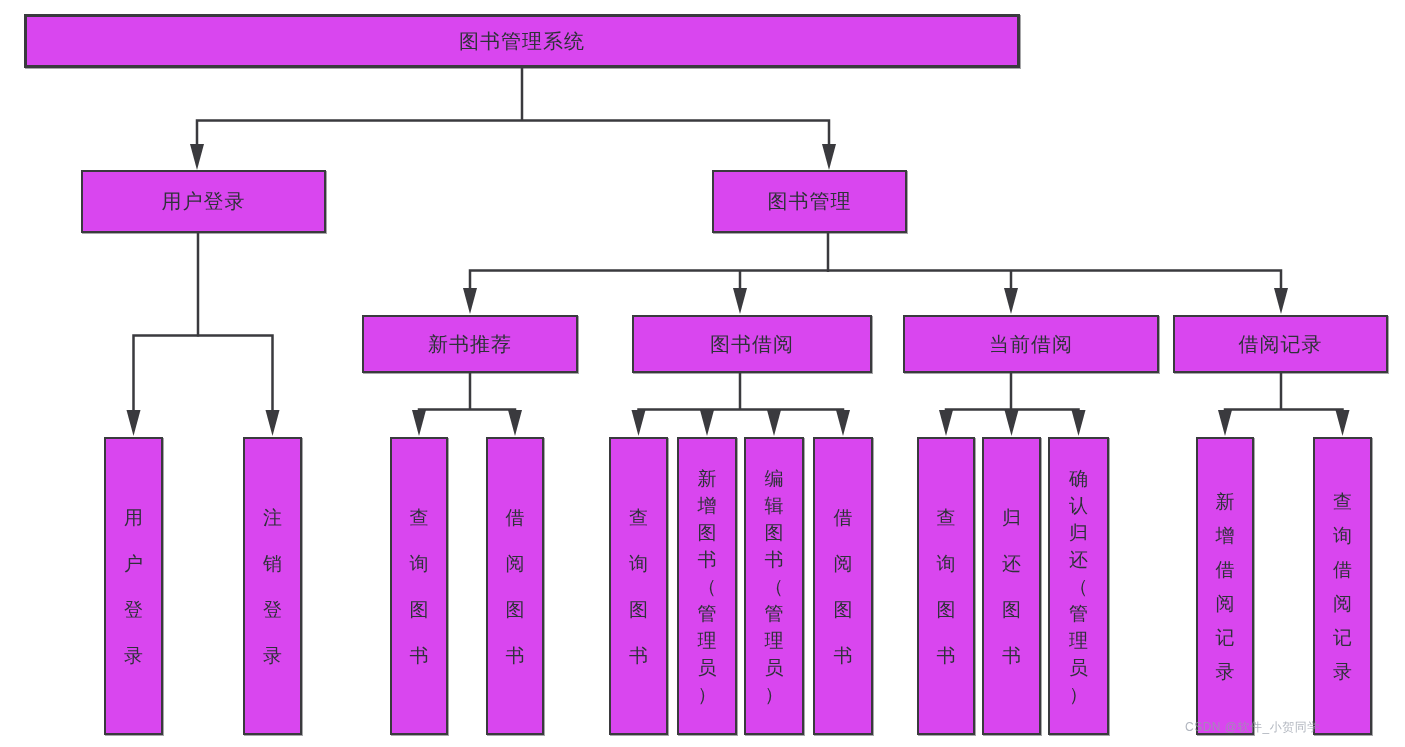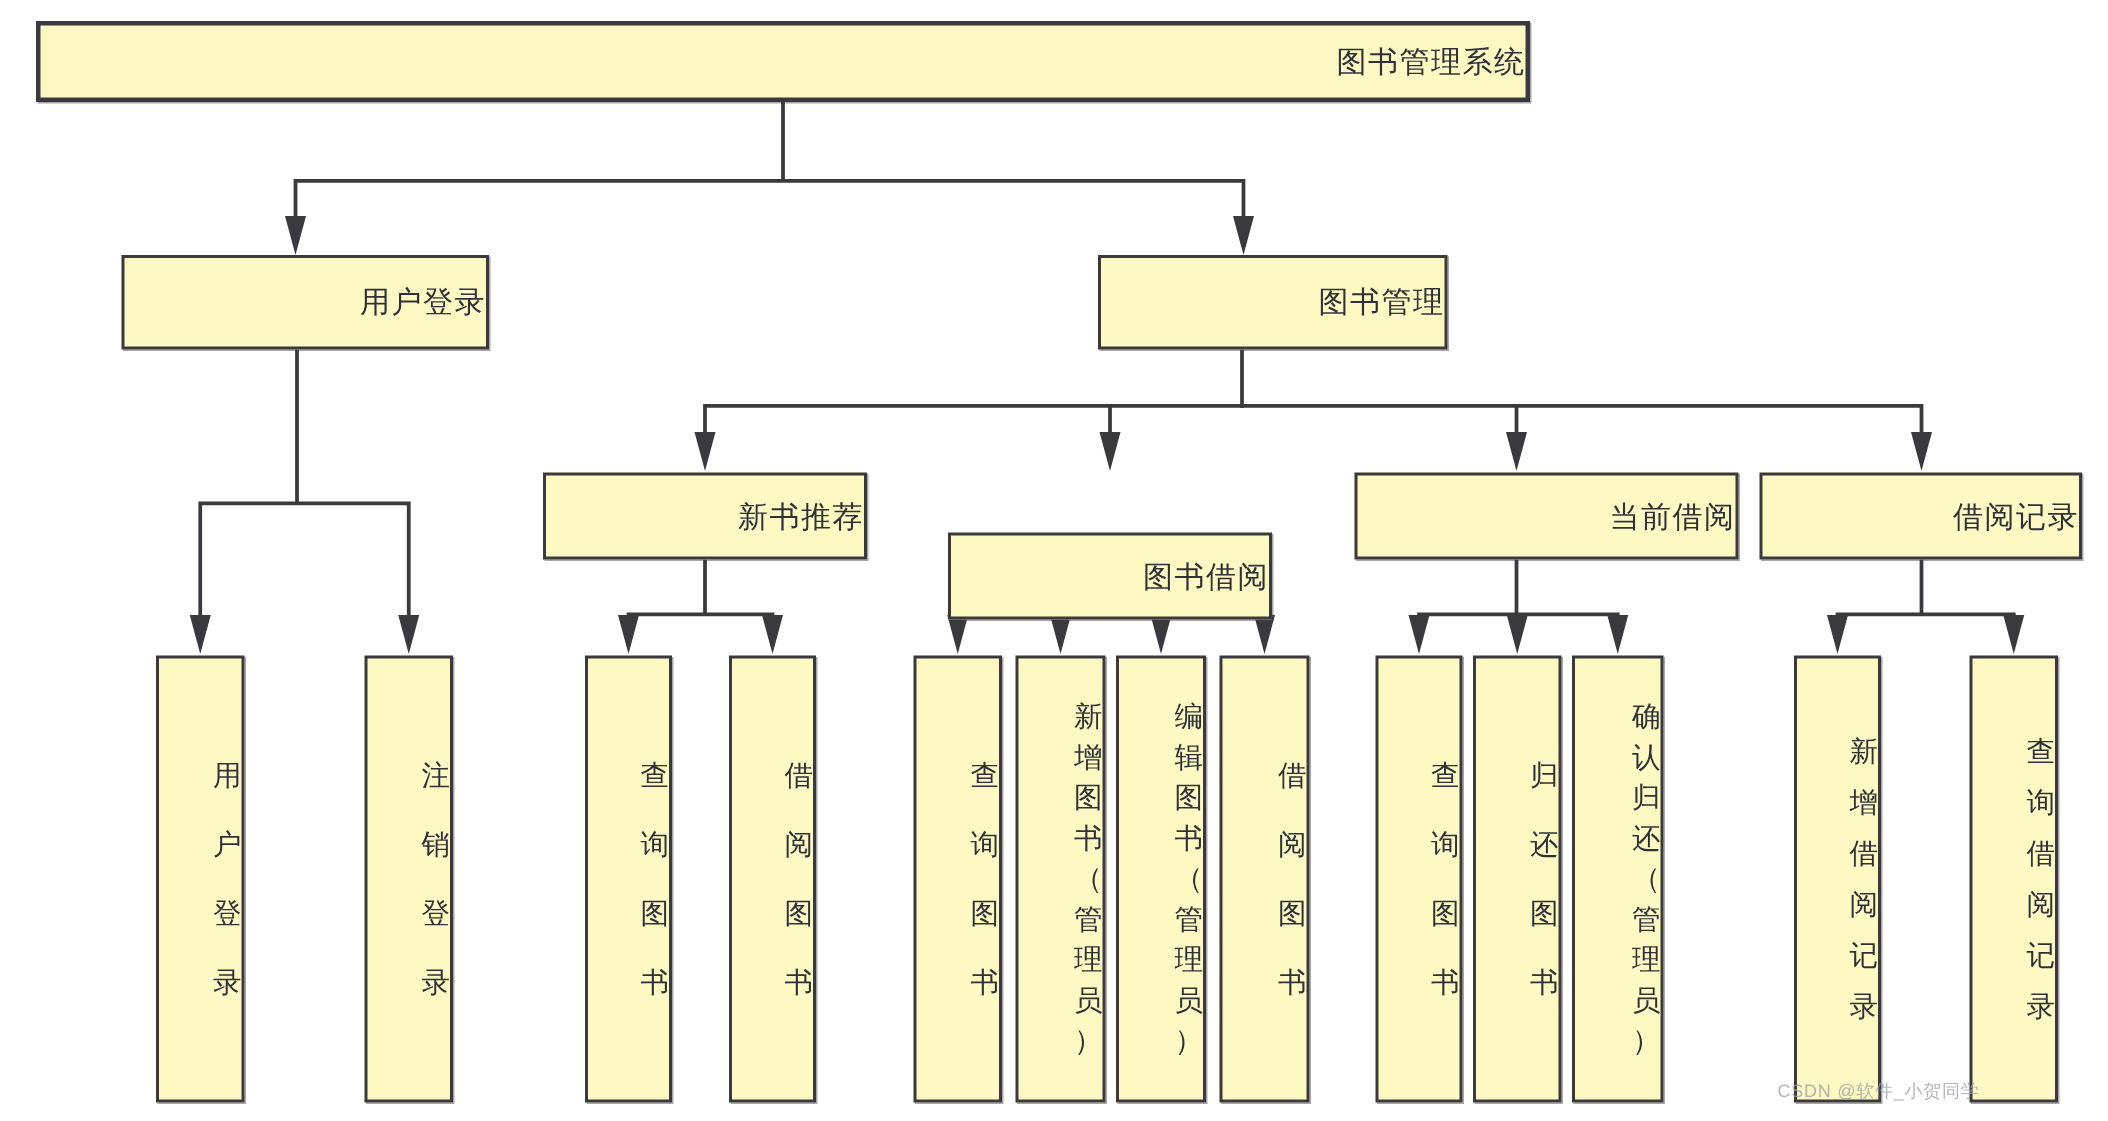--- a/index.html
+++ b/index.html
@@ -8,26 +8,26 @@
     width: 1405px;
     height: 747px;
     background: #ffffff;
     overflow: hidden;
     font-family: "Liberation Sans", sans-serif;
     color: #2e3238;
   }
   #wires { position: absolute; left: 0; top: 0; width: 1405px; height: 747px; }
   .box {
     position: absolute;
-    background: #fef9c3;
+    background: #d946ef;
     border: 2px solid #3a3a3e;
     box-sizing: border-box;
     display: flex;
     align-items: center;
-    justify-content: flex-end;
+    justify-content: center;
     box-shadow: 1px 1px 0 rgba(60,60,64,0.45);
   }
   .box.root { border-width: 3px; }
   .hlabel {
     font-size: 20px;
     letter-spacing: 1px;
     white-space: nowrap;
   }
   .leaf .vlabel {
     display: flex;
@@ -101,28 +101,28 @@
     <polygon fill="#3a3a3e" stroke="none" points="1335.5,410 1349.5,410 1342.5,436"></polygon>
   </svg>
 
   <div class="box root" style="left:24px; top:14px; width:996px; height:54px;">
     <span class="hlabel">图书管理系统</span>
   </div>
 
   <div class="box" style="left:81px; top:170px; width:245px; height:63px;">
     <span class="hlabel">用户登录</span>
   </div>
-  <div class="box" style="left:732px; top:170px; width:233px; height:63px;">
+  <div class="box" style="left:712px; top:170px; width:195px; height:63px;">
     <span class="hlabel">图书管理</span>
   </div>
 
   <div class="box" style="left:362px; top:315px; width:216px; height:58px;">
     <span class="hlabel">新书推荐</span>
   </div>
-  <div class="box" style="left:632px; top:315px; width:216px; height:58px;margin-top:40px;">
+  <div class="box" style="left:632px; top:315px; width:240px; height:58px;">
     <span class="hlabel">图书借阅</span>
   </div>
   <div class="box" style="left:903px; top:315px; width:256px; height:58px;">
     <span class="hlabel">当前借阅</span>
   </div>
   <div class="box" style="left:1173px; top:315px; width:215px; height:58px;font-family:Liberation Mono, monospace;">
     <span class="hlabel">借阅记录</span>
   </div>
 
   <div class="box leaf" style="left:104px; top:437px; width:59px; height:298px;">

